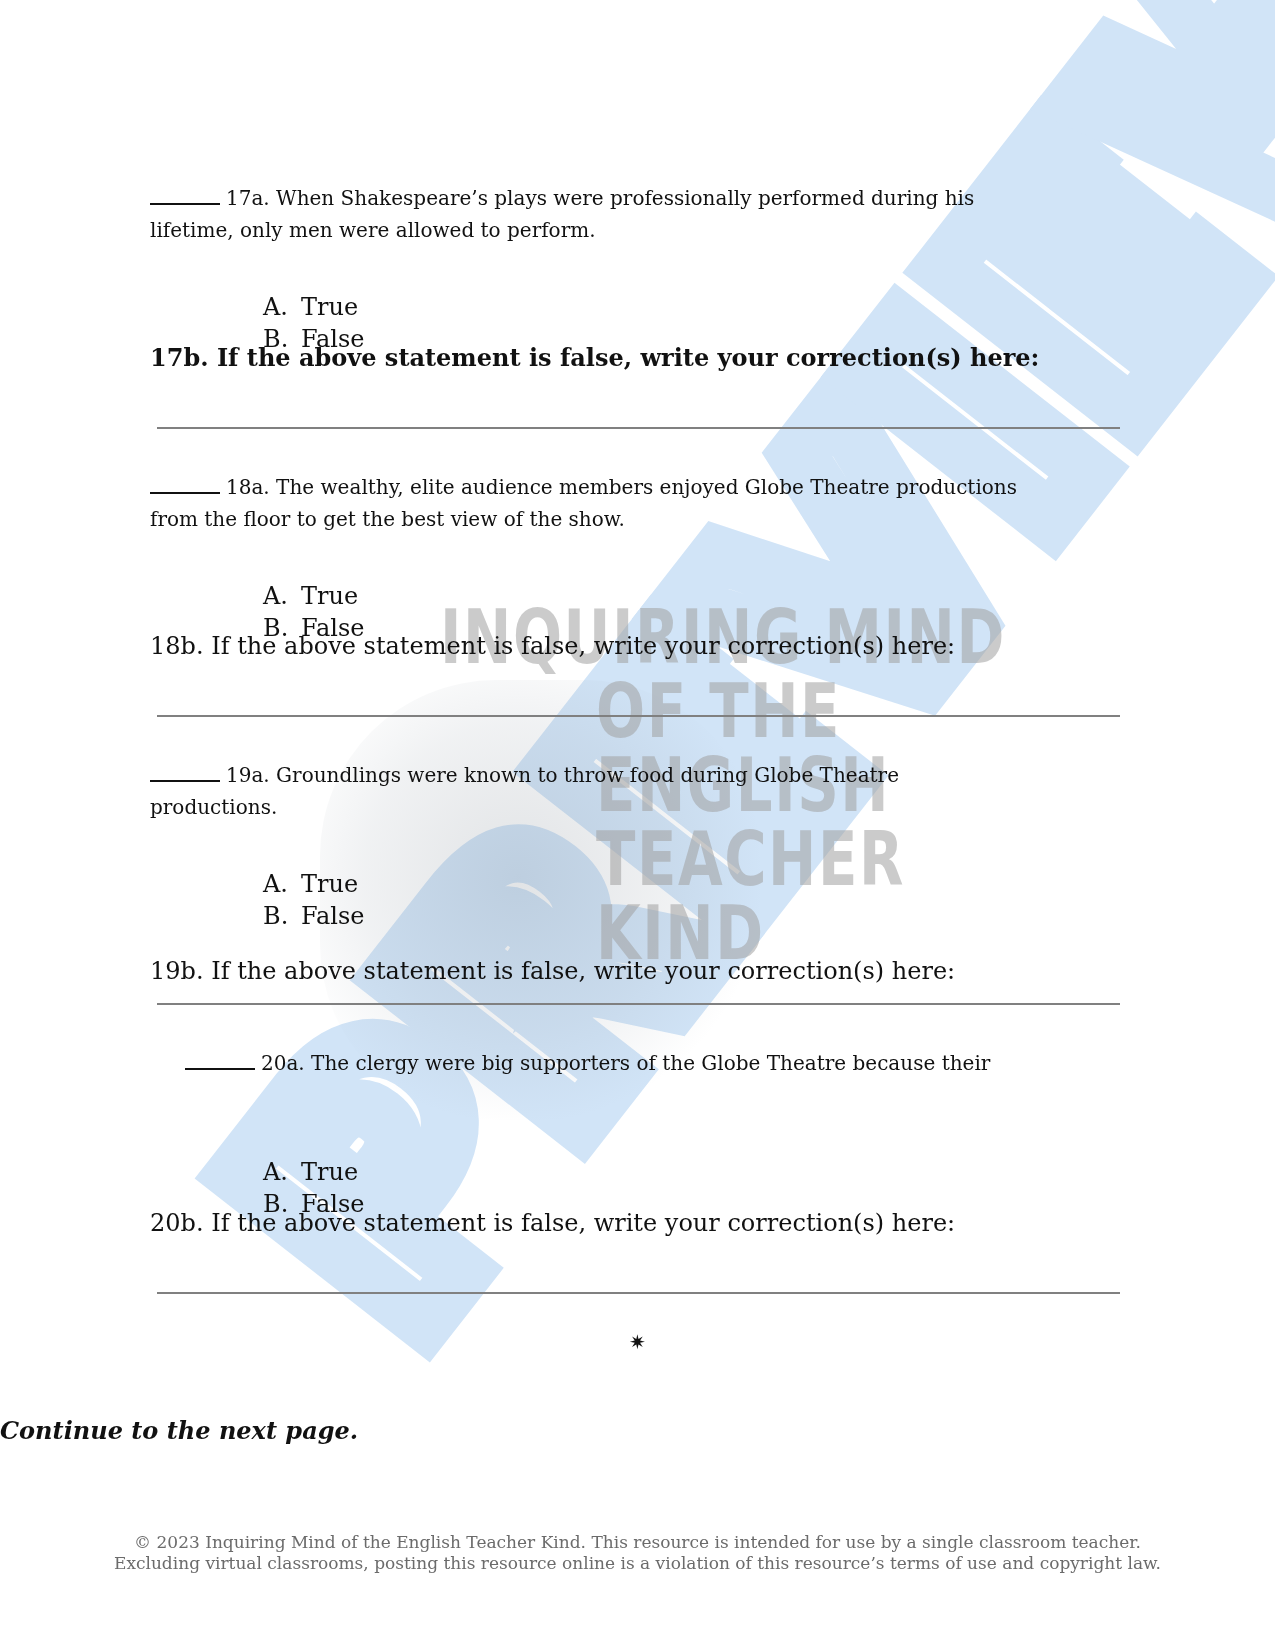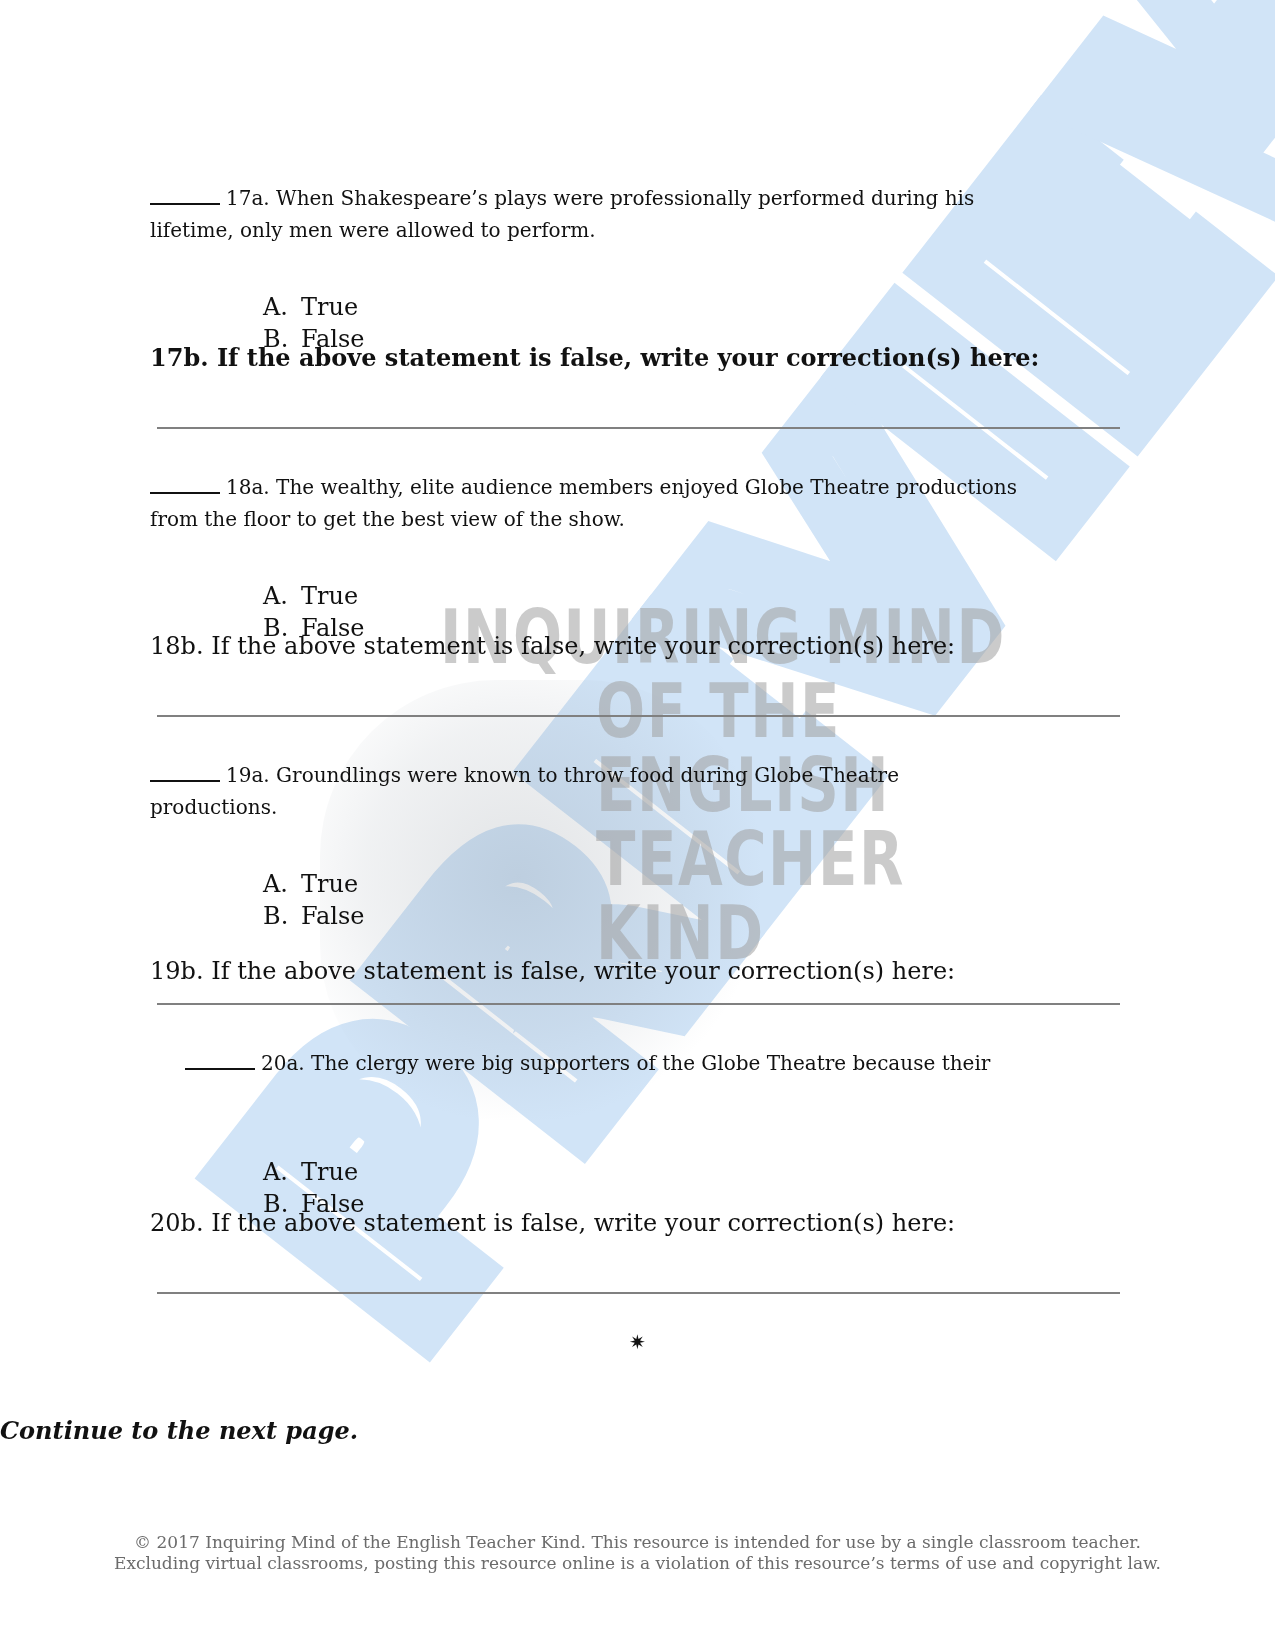--- a/index.html
+++ b/index.html
@@ -90,16 +90,16 @@
   </div>
   <div class="opt" style="top:1111px;"><span class="letter">A.</span><span>True</span></div>
   <div class="opt" style="top:1143px;"><span class="letter">B.</span><span>False</span></div>
   <div class="corr" style="top:1207px;">20b. If the above statement is false, write your correction(s) here:</div>
   <div class="answer-line" style="top:1292px;"></div>
 
   <div class="star">✷</div>
   <div class="continue">Continue to the next page.</div>
 
   <div class="footer">
-    <div>© 2017 Inquiring Mind of the English Teacher Kind.  This resource is intended for use by a single classroom teacher.</div>
+    <div>© 2023 Inquiring Mind of the English Teacher Kind.  This resource is intended for use by a single classroom teacher.</div>
     <div>Excluding virtual classrooms, posting this resource online is a violation of this resource’s terms of use and copyright law.</div>
   </div>
 </div>
 
 </body></html>

